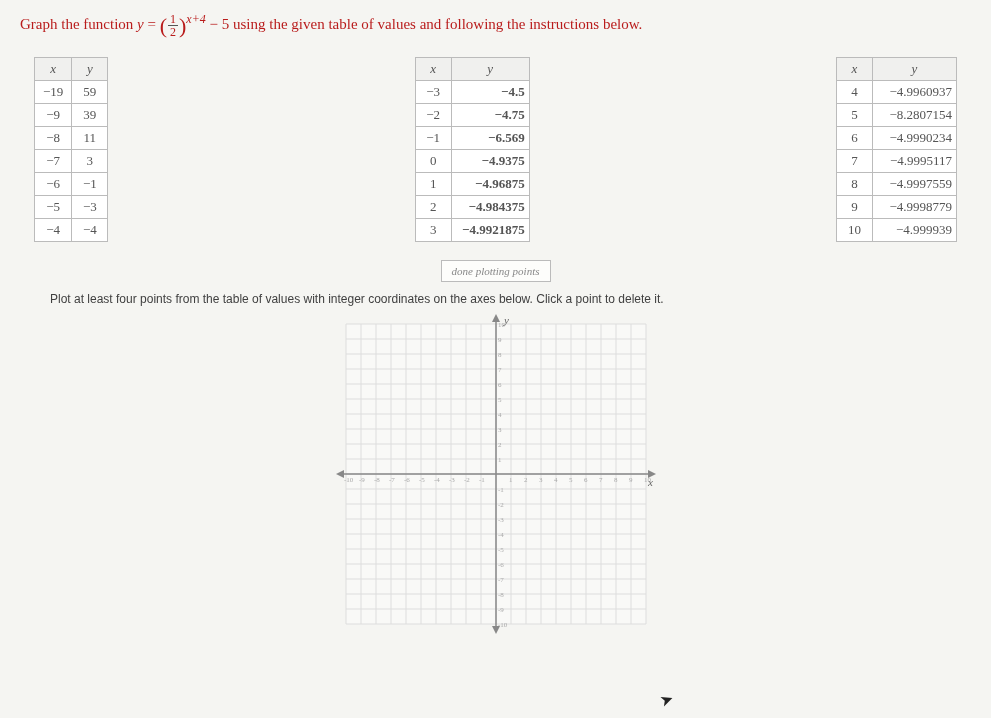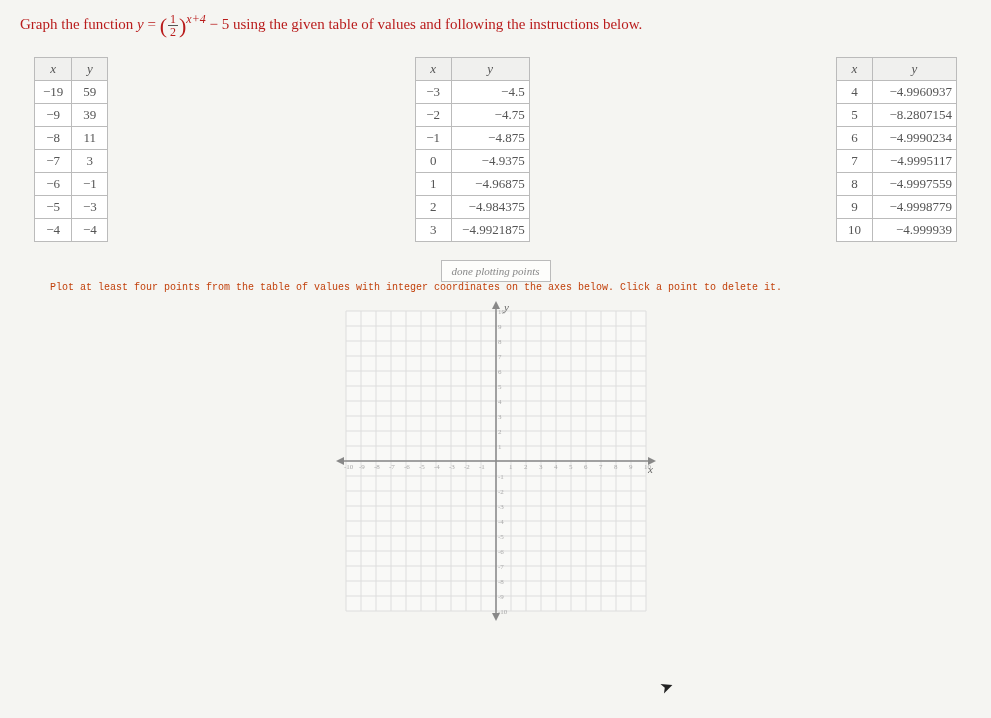--- a/index.html
+++ b/index.html
@@ -51,38 +51,38 @@
       font-family: Georgia, serif;
       min-width: 36px;
     }
     table.data th {
       font-style: italic;
       font-weight: normal;
       background: #f0f0ee;
     }
     .t1 td, .t1 th { min-width: 42px; }
     .t3 td.yc { min-width: 84px; text-align: right; padding-right:4px;margin-top:36px;}
-    .t2 td.yc { min-width: 78px; text-align: right; padding-right:4px;}
-    .done-row { text-align:center; }
+    .t2 td.yc { min-width: 78px; text-align: right; padding-right:4px;font-weight:bold;}
+    .done-row { text-align:center; margin-bottom: 10px;}
     .done-btn {
       display: inline-block;
       border: 1px solid #bbb;
       background: #fdfdfb;
       padding: 4px 10px;
       font-size: 11px;
       color: #888;
       font-family: Georgia, serif;
       font-style: italic;
     }
     .plot-instruction {
-      font-size: 10px;
-      color: #c2410c;
+      font-size: 12px;
+      color: #404040;
       margin-bottom: 8px;
       padding-left: 30px;
-      font-family: Liberation Mono, monospace;
+      font-family: Liberation Sans, sans-serif;
     }
     .graph-wrap { text-align:center; position: relative;}
     .cursor {
       position: absolute;
       left: 640px;
       top: 376px;
       font-size: 16px;
       color: #222;
       transform: rotate(-20deg);
     }
@@ -151,21 +151,21 @@
         <tr>
           <td>−3</td>
           <td class="yc">−4.5</td>
         </tr>
         <tr>
           <td>−2</td>
           <td class="yc">−4.75</td>
         </tr>
         <tr>
           <td>−1</td>
-          <td class="yc">−4.875</td>
+          <td class="yc">−6.569</td>
         </tr>
         <tr>
           <td>0</td>
           <td class="yc">−4.9375</td>
         </tr>
         <tr>
           <td>1</td>
           <td class="yc">−4.96875</td>
         </tr>
         <tr>

